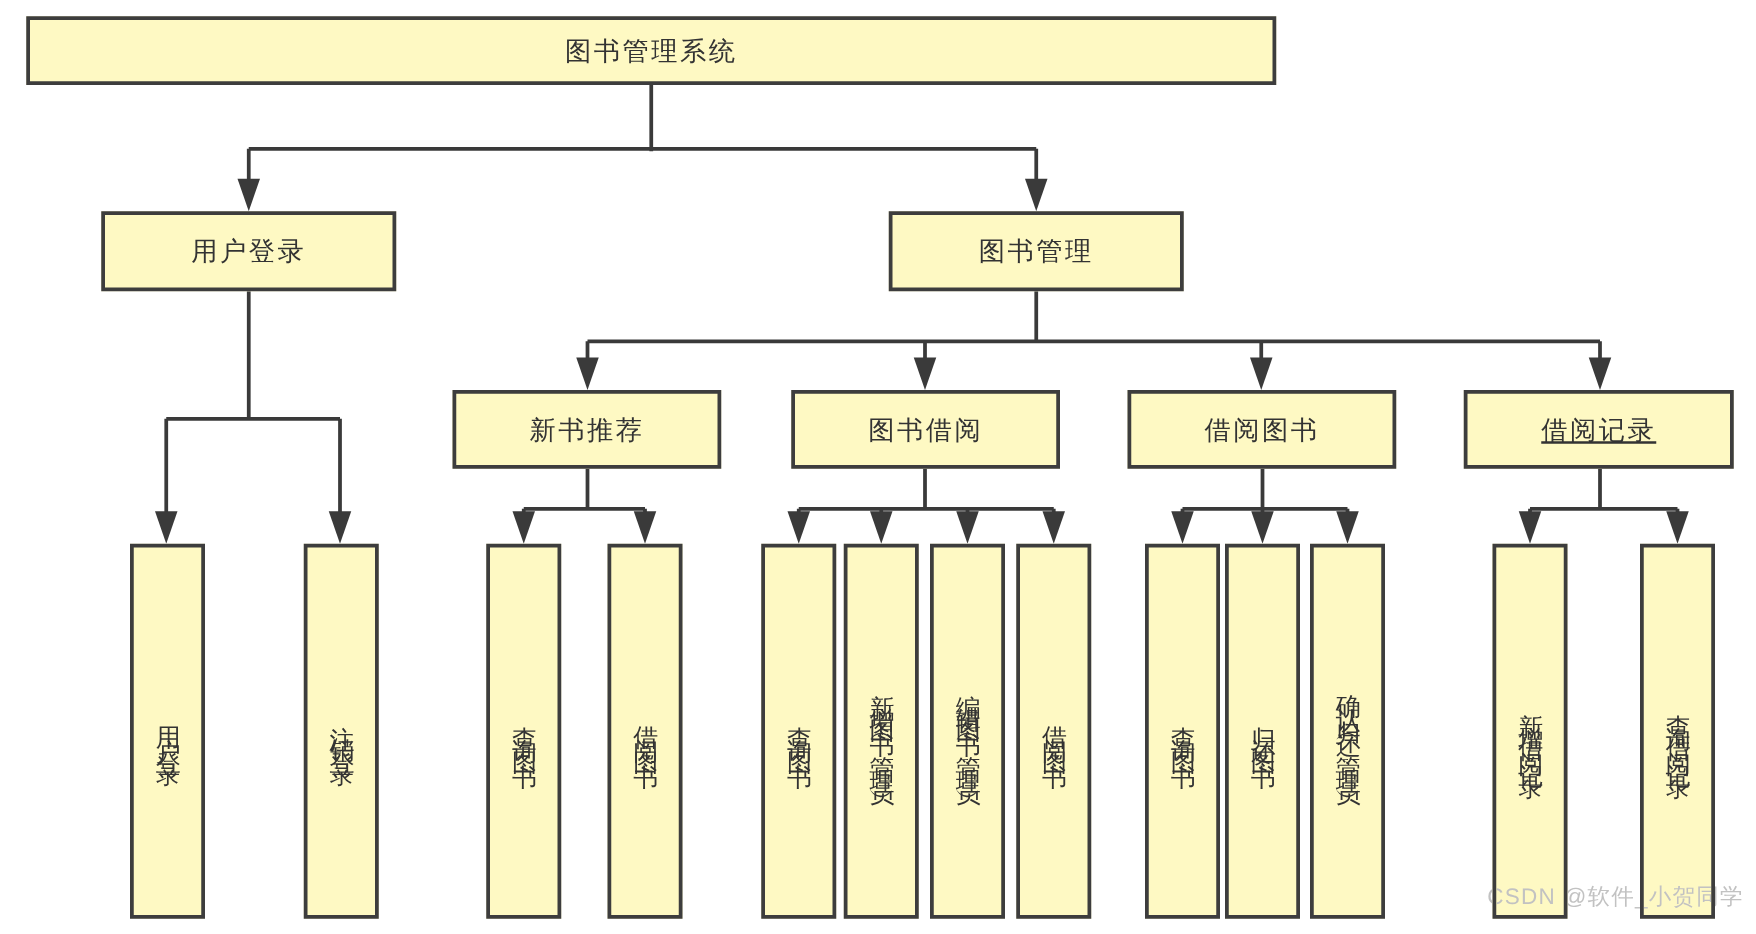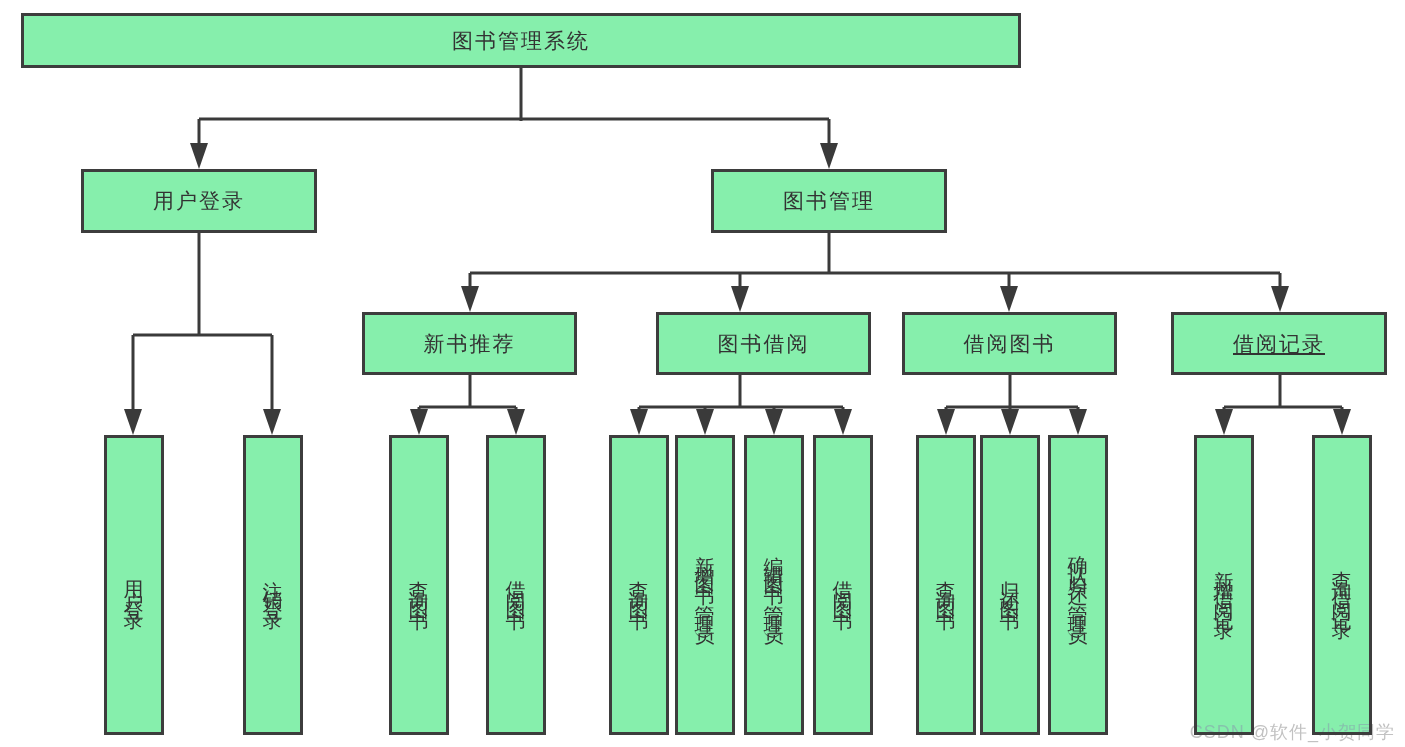--- a/index.html
+++ b/index.html
@@ -17,21 +17,21 @@
   }
   .connectors {
     position: absolute;
     left: 0; top: 0;
     width: 1405px;
     height: 747px;
   }
   .node {
     position: absolute;
     box-sizing: border-box;
-    background: #86efac;
+    background: #fef9c3;
     border: 3px solid #3d3d3d;
     display: flex;
     align-items: center;
     justify-content: center;
     text-align: center;
   }
   .h-label {
     font-size: 21px;
     letter-spacing: 2px;
     color: #333333;
@@ -41,21 +41,21 @@
     writing-mode: vertical-rl;
     text-orientation: mixed;
     font-size: 20px;
     letter-spacing: 10px;
     line-height: 1;
     color: #333333;
   }
   .watermark {
     position: absolute;
     right: 10px;
-    bottom: 3px;
+    bottom: 18px;
     font-size: 18px;
     letter-spacing: 1px;
     color: #c2c2c2;
     mix-blend-mode: darken;
     white-space: nowrap;
     z-index: 5;
   }
 </style>
 </head>
 <body>
@@ -127,21 +127,21 @@
   <div class="node" style="left:81px; top:169px; width:236px; height:64px;">
     <span class="h-label">用户登录</span>
   </div>
   <div class="node" style="left:711px; top:169px; width:236px; height:64px;">
     <span class="h-label">图书管理</span>
   </div>
 
   <div class="node" style="left:362px; top:312px; width:215px; height:63px;">
     <span class="h-label">新书推荐</span>
   </div>
-  <div class="node" style="left:633px; top:312px; width:215px; height:63px;margin-left:23px;">
+  <div class="node" style="left:633px; top:312px; width:215px; height:63px;">
     <span class="h-label">图书借阅</span>
   </div>
   <div class="node" style="left:902px; top:312px; width:215px; height:63px;">
     <span class="h-label">借阅图书</span>
   </div>
   <div class="node" style="left:1171px; top:312px; width:216px; height:63px;text-decoration:underline;">
     <span class="h-label">借阅记录</span>
   </div>
 
   <div class="node" style="left:104px; top:435px; width:60px; height:300px;">

